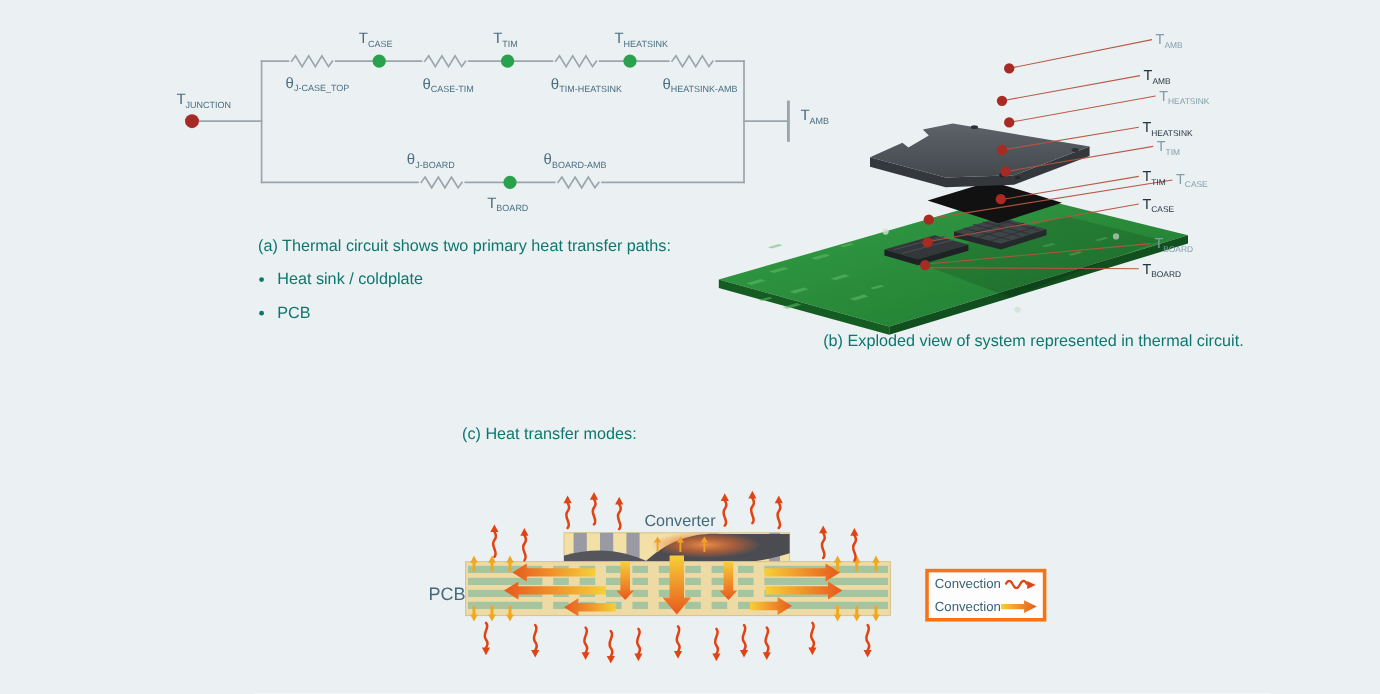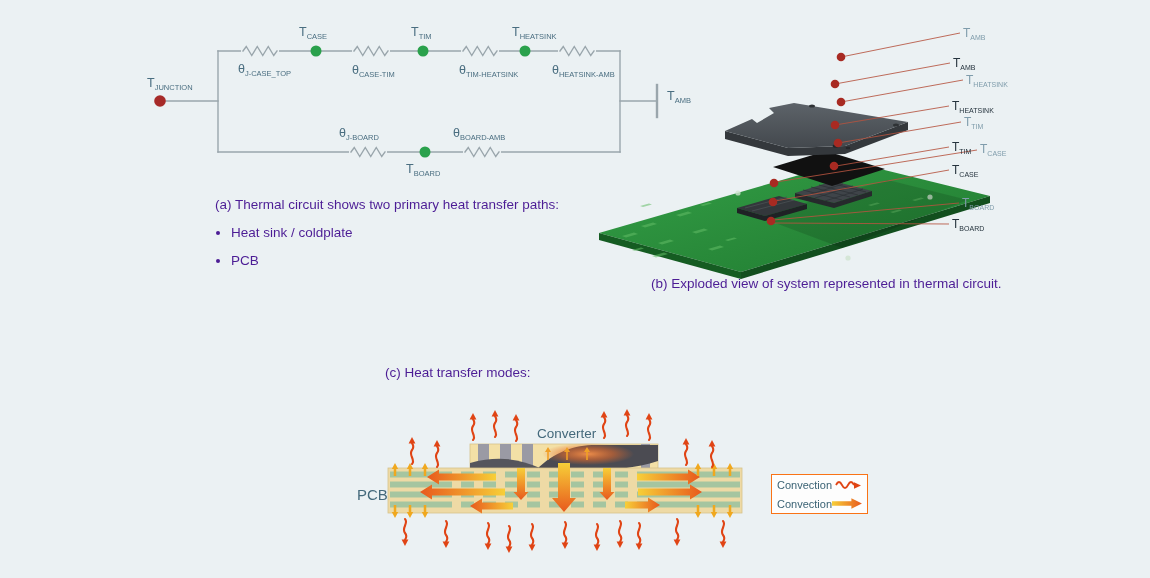--- a/index.html
+++ b/index.html
@@ -8,28 +8,28 @@
   svg.art{position:absolute;left:0;top:0;}
   text{font-family:"Liberation Sans",sans-serif;}
   .ct{fill:#4a6e80;font-size:12.5px;}
   .ct .sub{font-size:7.5px;}
   .cb{font-size:12px;}
   .cb .sub{font-size:7px;}
   .cb-light{fill:#7f9cab;}
   .cb-dark{fill:#25333d;}
   .dglabel{fill:#44697b;font-size:13.5px;}
   .pcblabel{fill:#44697b;font-size:15px;}
-  .cap{position:absolute;color:#4c1d95;font-size:13.5px;line-height:1.2;}
+  .cap{position:absolute;color:#0f766e;font-size:13.5px;line-height:1.2;}
   .cap-a{left:215px;top:197px;width:440px;}
-  .cap-b{left:651px;top:276px;width:420px;}
-  .cap-c{left:385px;top:365px;width:460px;}
+  .cap-b{left:686px;top:276px;width:420px;}
+  .cap-c{left:385px;top:354px;width:460px;}
   .cap ul{list-style:disc;margin:3px 0 0 0;padding-left:16px;}
   .cap li{margin-top:12px;}
   .cap-c li .term{display:inline-block;width:86px;}
-  .legend{position:absolute;left:771px;top:474px;width:95px;border:1px solid #f97316;background:#fdfdfd;font-size:11px;color:#3a6274;}
+  .legend{position:absolute;left:771px;top:474px;width:95px;border:3px solid #f97316;background:#fdfdfd;font-size:11px;color:#3a6274;}
   .lrow{display:flex;align-items:center;justify-content:space-between;padding:1px 5px;height:17px;}
   .lrow svg{display:block;}
 </style>
 </head>
 <body>
 
 <div class="stage">
 
 <svg class="art" width="1150" height="578" viewBox="0 0 1150 578">
   <defs>

